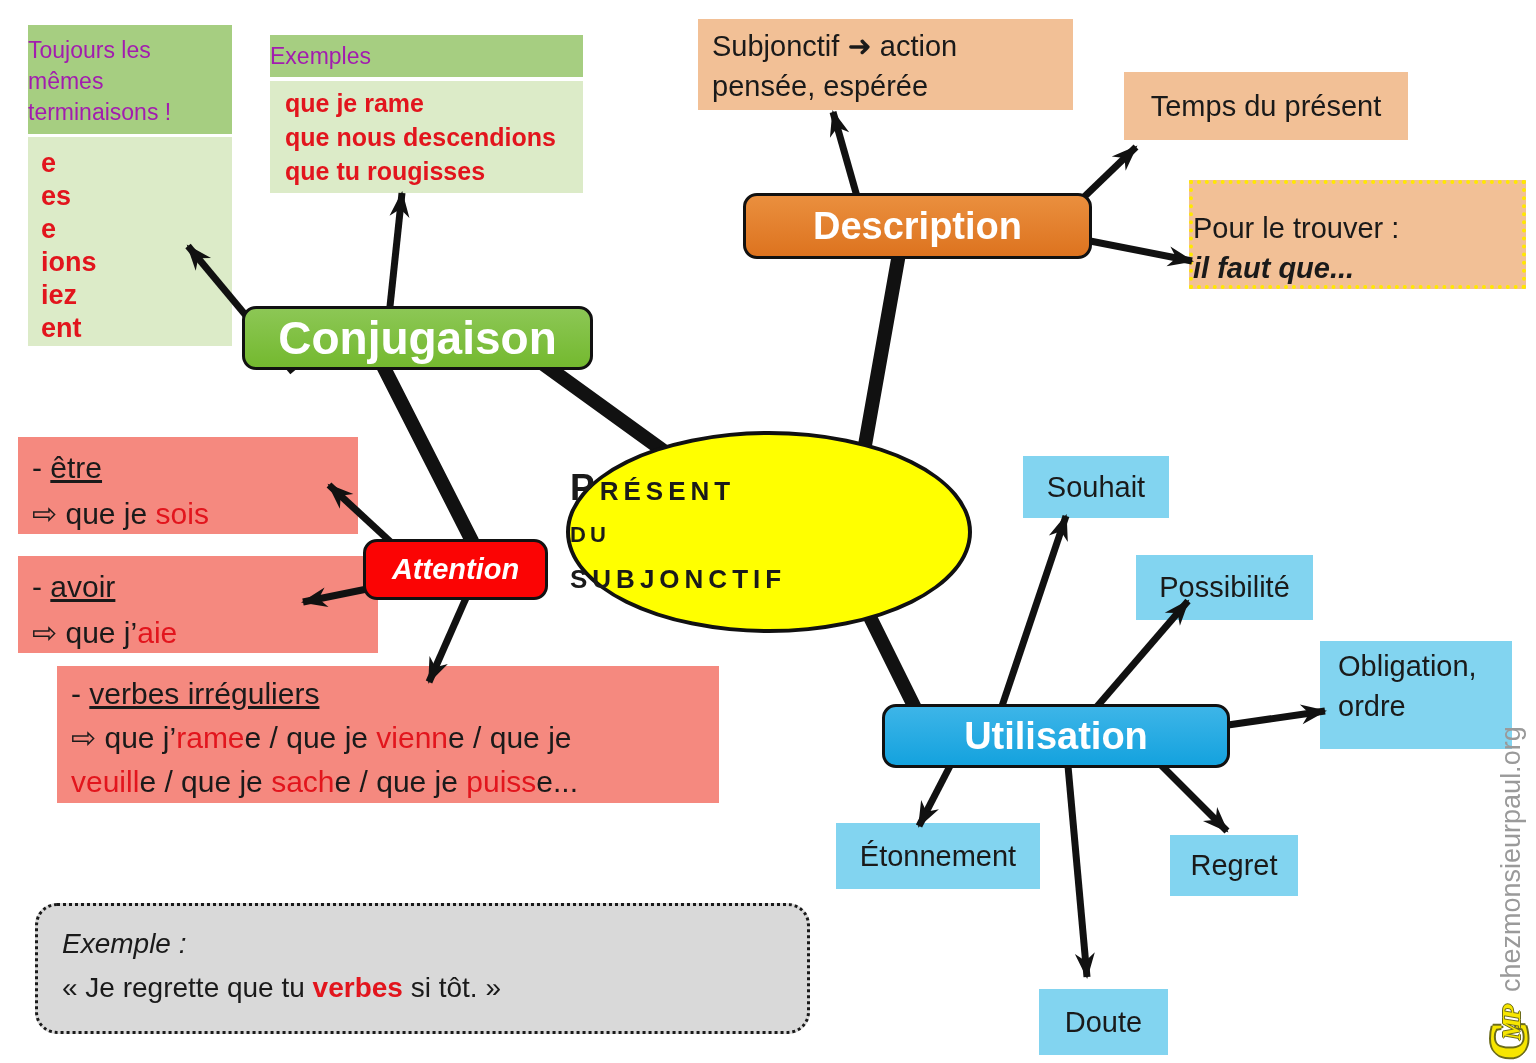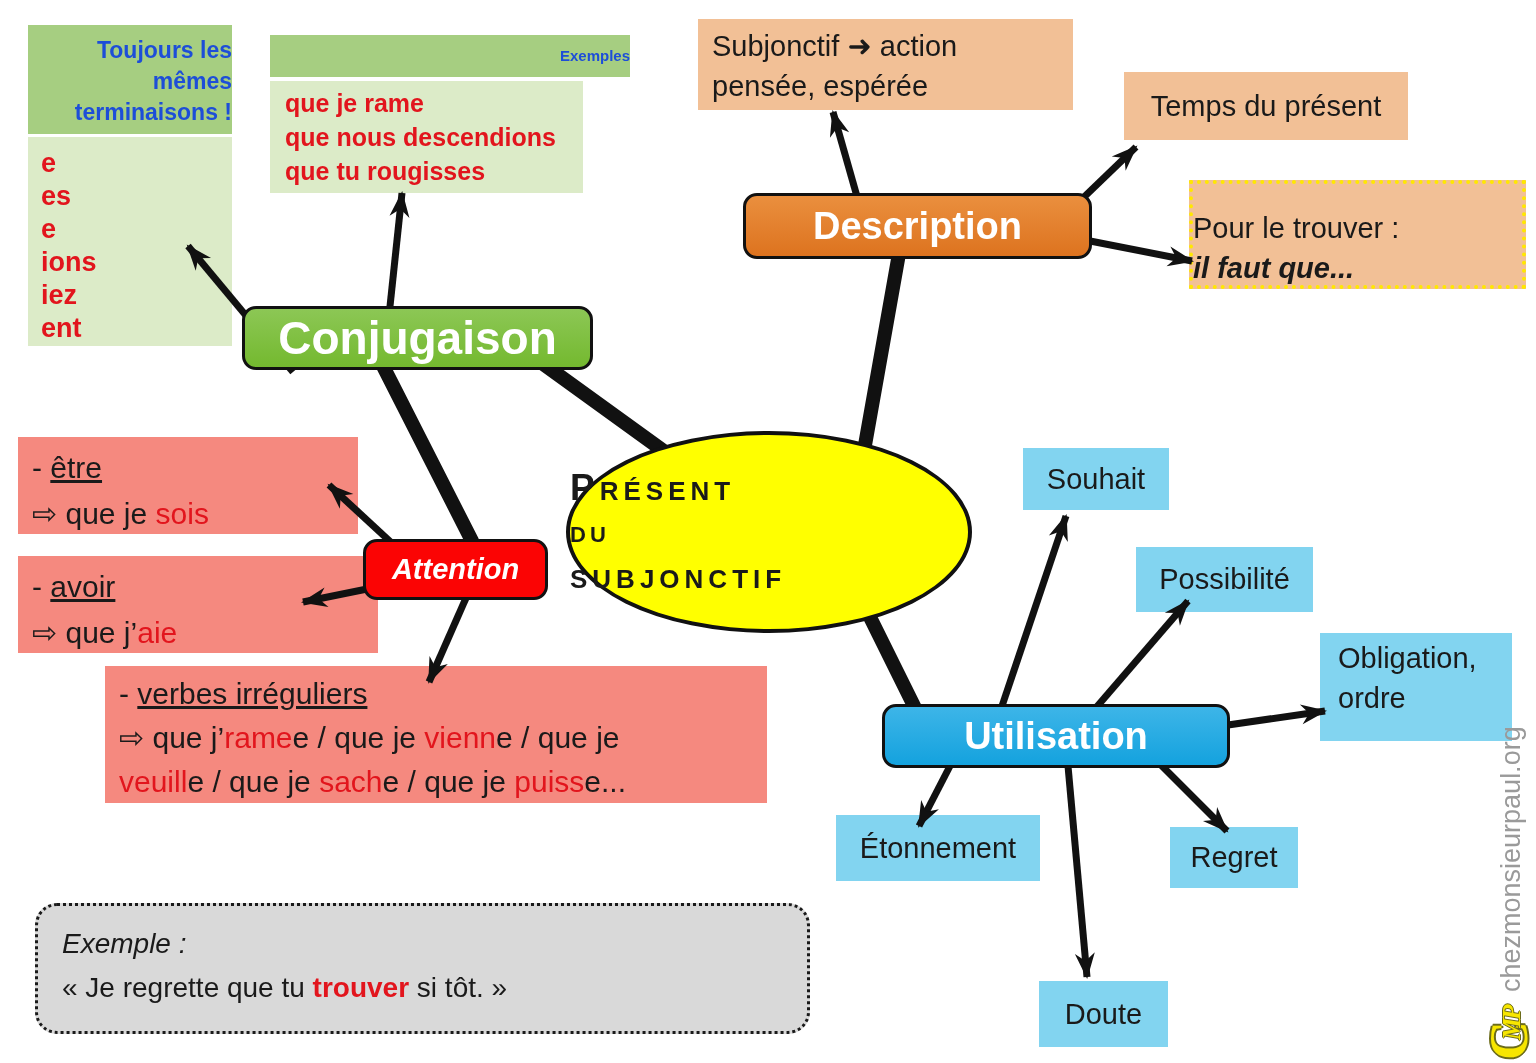--- a/index.html
+++ b/index.html
@@ -3,42 +3,42 @@
 <meta charset="utf-8">
 <style>
   html,body{margin:0;padding:0;}
   body{
     width:1536px;height:1063px;position:relative;overflow:hidden;
     background:#ffffff;font-family:"Liberation Sans",sans-serif;color:#1a1a1a;
   }
   .abs{position:absolute;box-sizing:border-box;}
   
   .note{z-index:1;}
-  .green-dark{background:#a6ce81;color:#1d4ed8;font-weight:bold;text-align:right;}
+  .green-dark{background:#a6ce81;color:#a21caf;font-weight:normal;text-align:left;}
   .green-light{background:#dcebc8;}
   .redtxt{color:#e2151d;}
   .peach{background:#f2c096;font-size:29px;}
   .salmon{background:#f5897f;font-size:30px;line-height:46px;padding:8px 14px;}
-  .blue-light{background:#82d4f0;font-size:29px;display:flex;align-items:center;justify-content:center;}
+  .blue-light{background:#82d4f0;font-size:29px;display:flex;align-items:center;justify-content:center;margin-top:8px;}
   .underl{text-decoration:underline;}
   .bold{font-weight:bold;}
   
   #term-header{left:28px;top:25px;width:204px;height:109px;font-size:23px;line-height:31px;padding-top:10px;}
   #term-list{left:28px;top:137px;width:204px;height:209px;font-weight:bold;font-size:27px;line-height:33px;padding:10px 0 0 13px;}
   
-  #ex-header{left:270px;top:35px;width:360px;height:42px;font-size:15px;line-height:42px;padding-top:0;}
+  #ex-header{left:270px;top:35px;width:313px;height:42px;font-size:23px;line-height:42px;padding-top:0;}
   #ex-list{left:270px;top:81px;width:313px;height:112px;font-weight:bold;font-size:25px;line-height:34px;padding:5px 0 0 15px;}
   
   #action-box{left:698px;top:19px;width:375px;height:91px;padding:7px 0 0 14px;line-height:40px;}
   #temps-box{left:1124px;top:72px;width:284px;height:68px;display:flex;align-items:center;justify-content:center;}
   #trouver-box{left:1189px;top:180px;width:337px;height:109px;padding-top:24px;line-height:40px;border:4px dotted #ffe800;}
   
   #etre-box{left:18px;top:437px;width:340px;height:97px;}
   #avoir-box{left:18px;top:556px;width:360px;height:97px;}
-  #verbes-box{left:57px;top:666px;width:662px;height:137px;line-height:44px;padding:6px 14px;margin-left:48px;}
+  #verbes-box{left:57px;top:666px;width:662px;height:137px;line-height:44px;padding:6px 14px;}
   
   #souhait-box{left:1023px;top:448px;width:146px;height:62px;}
   #possibilite-box{left:1136px;top:547px;width:177px;height:65px;}
   #obligation-box{left:1320px;top:633px;width:192px;height:108px;display:block;padding:5px 0 0 18px;line-height:40px;}
   #etonnement-box{left:836px;top:815px;width:204px;height:66px;}
   #regret-box{left:1170px;top:827px;width:128px;height:61px;}
   #doute-box{left:1039px;top:981px;width:129px;height:66px;}
   
   #exemple-box{
     left:35px;top:903px;width:775px;height:131px;background:#d9d9d9;
@@ -144,21 +144,21 @@
   </div>
 <div class="abs note blue-light" id="regret-box">
     <span>Regret</span>
   </div>
 <div class="abs note blue-light" id="doute-box">
     <span>Doute</span>
   </div>
 
 <div class="abs" id="exemple-box">
   <div style="font-style:italic">Exemple :</div>
-  <div><span>« Je regrette que tu </span><span class="redtxt bold">trouver</span><span> si tôt. »</span></div>
+  <div><span>« Je regrette que tu </span><span class="redtxt bold">verbes</span><span> si tôt. »</span></div>
 </div>
 
 <svg id="wires" width="1536" height="1063" viewBox="0 0 1536 1063">
   <defs>
     <marker id="ah" viewBox="0 0 28 22" refX="25" refY="11" markerWidth="28" markerHeight="22" orient="auto" markerUnits="userSpaceOnUse">
       <path d="M1,1 L27,11 L1,21 L9,11 Z" fill="#111"></path>
     </marker>
   </defs>
 
   <g stroke="#111" stroke-width="14" stroke-linecap="round">

